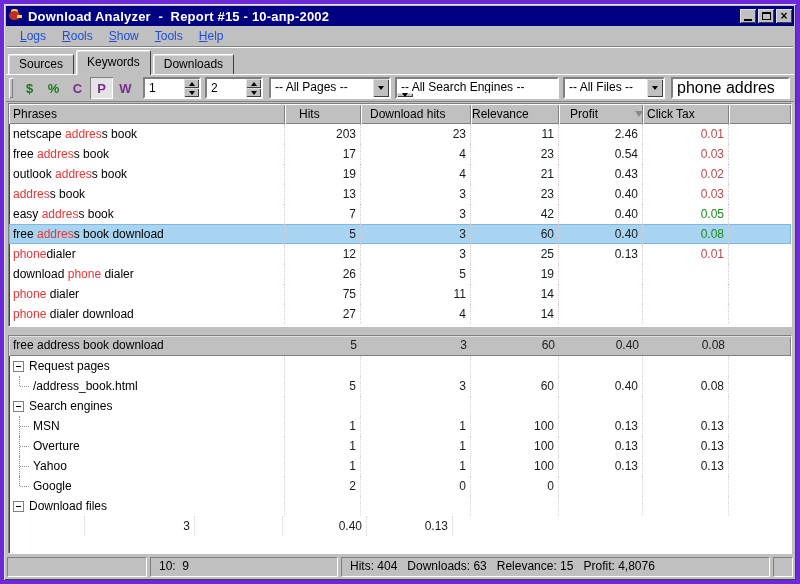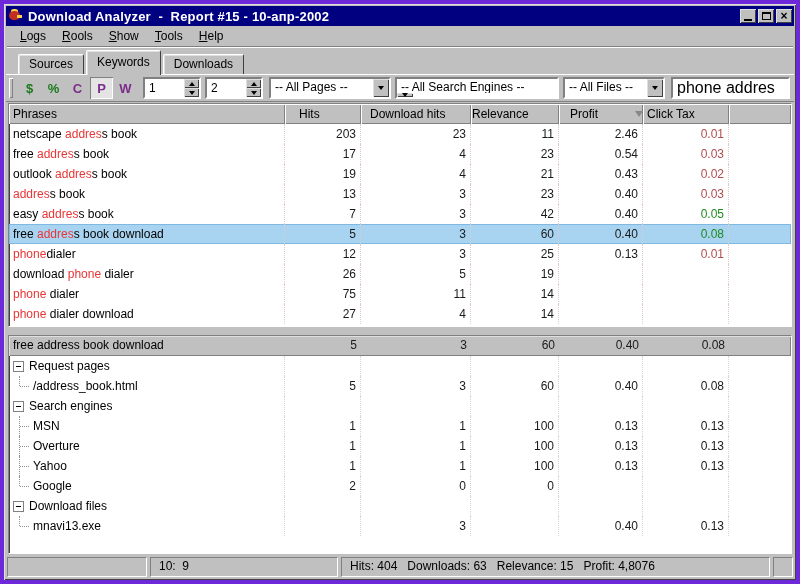--- a/index.html
+++ b/index.html
@@ -17,26 +17,26 @@
   .title-text { color:#fff; font-size:13px; font-weight:bold; white-space:pre; letter-spacing:0.2px; }
   .win-btns { margin-left:auto; display:flex; gap:2px; }
   .wbtn { width:16px; height:14px; background:#c0c0c0; box-shadow: inset 1px 1px 0 #dfdfdf, inset -1px -1px 0 #404040;
           display:flex; align-items:center; justify-content:center; cursor:default; }
   .g-min { width:8px; height:2px; background:#000; margin-top:7px; }
   .g-max { width:9px; height:8px; border:1px solid #000; border-top:2px solid #000; }
   .g-cls { font-size:12px; font-weight:bold; line-height:12px; color:#000; }
 
   
   .menubar { height:20px; display:flex; align-items:center; padding-left:6px; flex:none; font-size:12px; }
-  .menu-item { padding:18px 8px; color:#000000; }
+  .menu-item { padding:18px 8px; color:#1d4ed8; }
   .mkey { text-decoration:underline; }
   .groove { height:2px; border-top:1px solid #808080; border-bottom:1px solid #fff; flex:none; margin:0 1px; }
 
   
-  .tabstrip { height:26px; display:flex; align-items:flex-end; padding-left:12px; flex:none; position:relative; z-index:2; }
+  .tabstrip { height:26px; display:flex; align-items:flex-end; padding-left:2px; flex:none; position:relative; z-index:2; }
   .tab { height:20px; line-height:19px; padding:0 10px; font-size:12px; background:#c0c0c0;
          border:1px solid #404040; border-bottom:none; border-top-color:#fff; border-left-color:#fff;
          box-shadow: inset 1px 1px 0 #dfdfdf; border-radius:2px 2px 0 0; margin-right:2px; }
   .tab.active { height:25px; line-height:22px; margin-bottom:-1px; position:relative; z-index:3; }
 
   
   .toolbar { height:28px; flex:none; display:flex; align-items:center; gap:3px; padding:0 3px;
              border-top:1px solid #fff; border-bottom:1px solid #808080; position:relative; z-index:1; }
   .gripper { width:4px; height:20px; box-shadow: inset 1px 1px 0 #fff, inset -1px -1px 0 #808080; margin-right:2px; flex:none; }
   .tb-group { display:flex; align-items:center; gap:1px; }
@@ -387,21 +387,20 @@
         <div class="trow tree-row">
           <div class="c c-phrase"><span class="expandbox"></span><span>Download files</span></div>
           <div class="c num c-hits"></div>
           <div class="c num c-dl"></div>
           <div class="c num c-rel"></div>
           <div class="c num c-profit"></div>
           <div class="c num c-tax"></div>
           <div class="c c-fill"></div>
         </div>
         <div class="trow tree-row">
-          <div class="c c-phrase"><span class="elbow last"></span><span>mnavi13.exe</span></div>
           <div class="c num c-hits"></div>
           <div class="c num c-dl">3</div>
           <div class="c num c-rel"></div>
           <div class="c num c-profit">0.40</div>
           <div class="c num c-tax">0.13</div>
           <div class="c c-fill"></div>
         </div>
       </div>
   </div>
 

